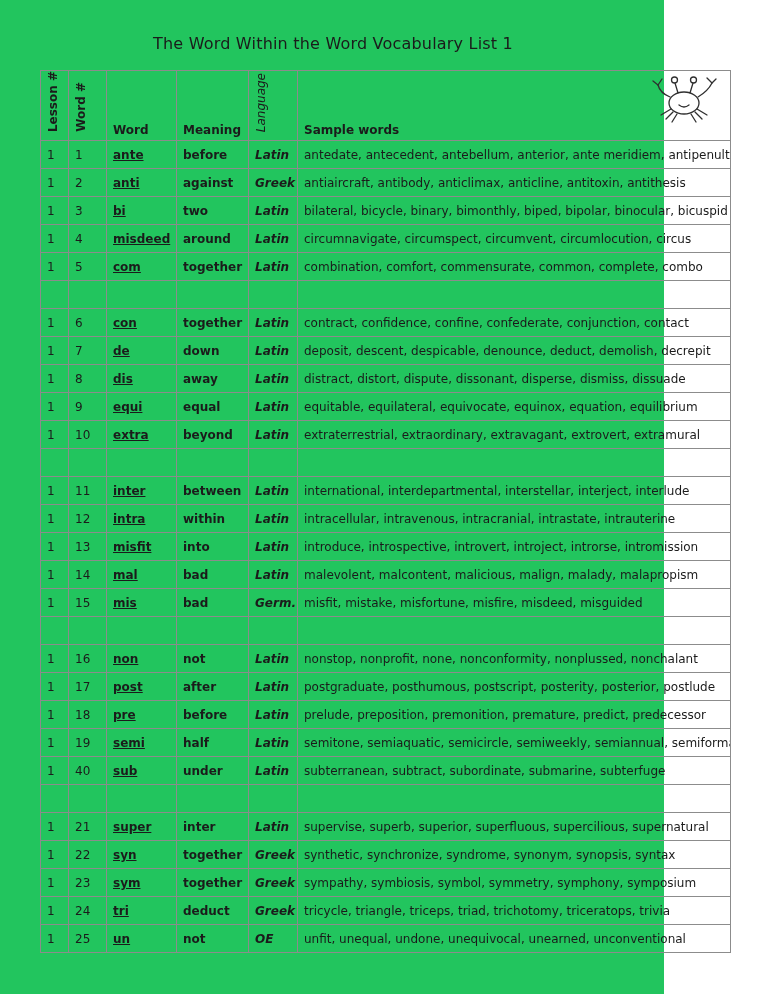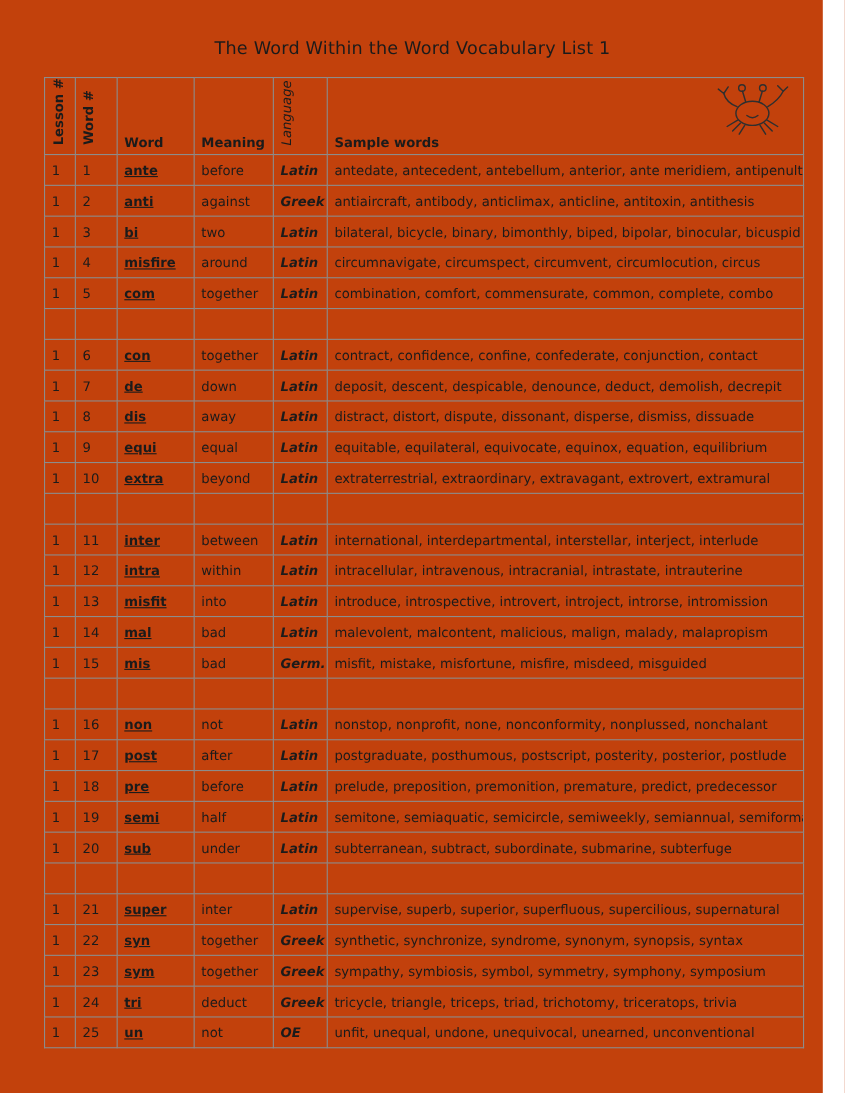--- a/index.html
+++ b/index.html
@@ -3,24 +3,24 @@
 <meta charset="utf-8">
 <style>
   * { box-sizing: border-box; }
   body {
     margin: 0;
     background: #ffffff;
     font-family: "DejaVu Sans", sans-serif;
     color: #1b1b1b;
   }
   .page {
-    width: 748px;
+    width: 664px;
     height: 994px;
     padding: 34px 38px 0 40px;
-    background: #c2410c;
+    background: #22c55e;
     position: relative;
   }
   .title {
     font-size: 16px;
     font-weight: 400;
     text-align: center;
     margin: 0 0 17px 0;
     letter-spacing: 0.2px;
   }
   table.vocab {
@@ -65,21 +65,21 @@
     stroke: #2f2f2f;
     fill: none;
     stroke-width: 1.3;
     stroke-linecap: round;
     stroke-linejoin: round;
   }
   
   table.vocab tbody td { height: 28px; }
   td.col-lesson, td.col-num { padding-left: 8px; }
   td.col-word { font-weight: bold; text-decoration: underline; }
-  td.col-meaning { font-weight: normal; }
+  td.col-meaning { font-weight: bold; }
   td.col-lang { font-style: italic; font-size: 11.5px; font-weight: bold; }
   td.col-samples { font-size: 11px; }
   tr.blank-row td { height: 28px; }
 </style>
 </head>
 <body>
 
 <div class="page">
 
   <h1 class="title">The Word Within the Word Vocabulary List 1</h1>
@@ -150,21 +150,21 @@
           <td class="col-lesson">1</td>
           <td class="col-num">3</td>
           <td class="col-word">bi</td>
           <td class="col-meaning">two</td>
           <td class="col-lang">Latin</td>
           <td class="col-samples">bilateral, bicycle, binary, bimonthly, biped, bipolar, binocular, bicuspid</td>
         </tr>
         <tr>
           <td class="col-lesson">1</td>
           <td class="col-num">4</td>
-          <td class="col-word">misfire</td>
+          <td class="col-word">misdeed</td>
           <td class="col-meaning">around</td>
           <td class="col-lang">Latin</td>
           <td class="col-samples">circumnavigate, circumspect, circumvent, circumlocution, circus</td>
         </tr>
         <tr>
           <td class="col-lesson">1</td>
           <td class="col-num">5</td>
           <td class="col-word">com</td>
           <td class="col-meaning">together</td>
           <td class="col-lang">Latin</td>
@@ -301,21 +301,21 @@
         <tr>
           <td class="col-lesson">1</td>
           <td class="col-num">19</td>
           <td class="col-word">semi</td>
           <td class="col-meaning">half</td>
           <td class="col-lang">Latin</td>
           <td class="col-samples">semitone, semiaquatic, semicircle, semiweekly, semiannual, semiformal</td>
         </tr>
         <tr>
           <td class="col-lesson">1</td>
-          <td class="col-num">20</td>
+          <td class="col-num">40</td>
           <td class="col-word">sub</td>
           <td class="col-meaning">under</td>
           <td class="col-lang">Latin</td>
           <td class="col-samples">subterranean, subtract, subordinate, submarine, subterfuge</td>
         </tr>
         <tr class="blank-row">
           <td class="col-lesson"></td>
           <td class="col-num"></td>
           <td class="col-word"></td>
           <td class="col-meaning"></td>

